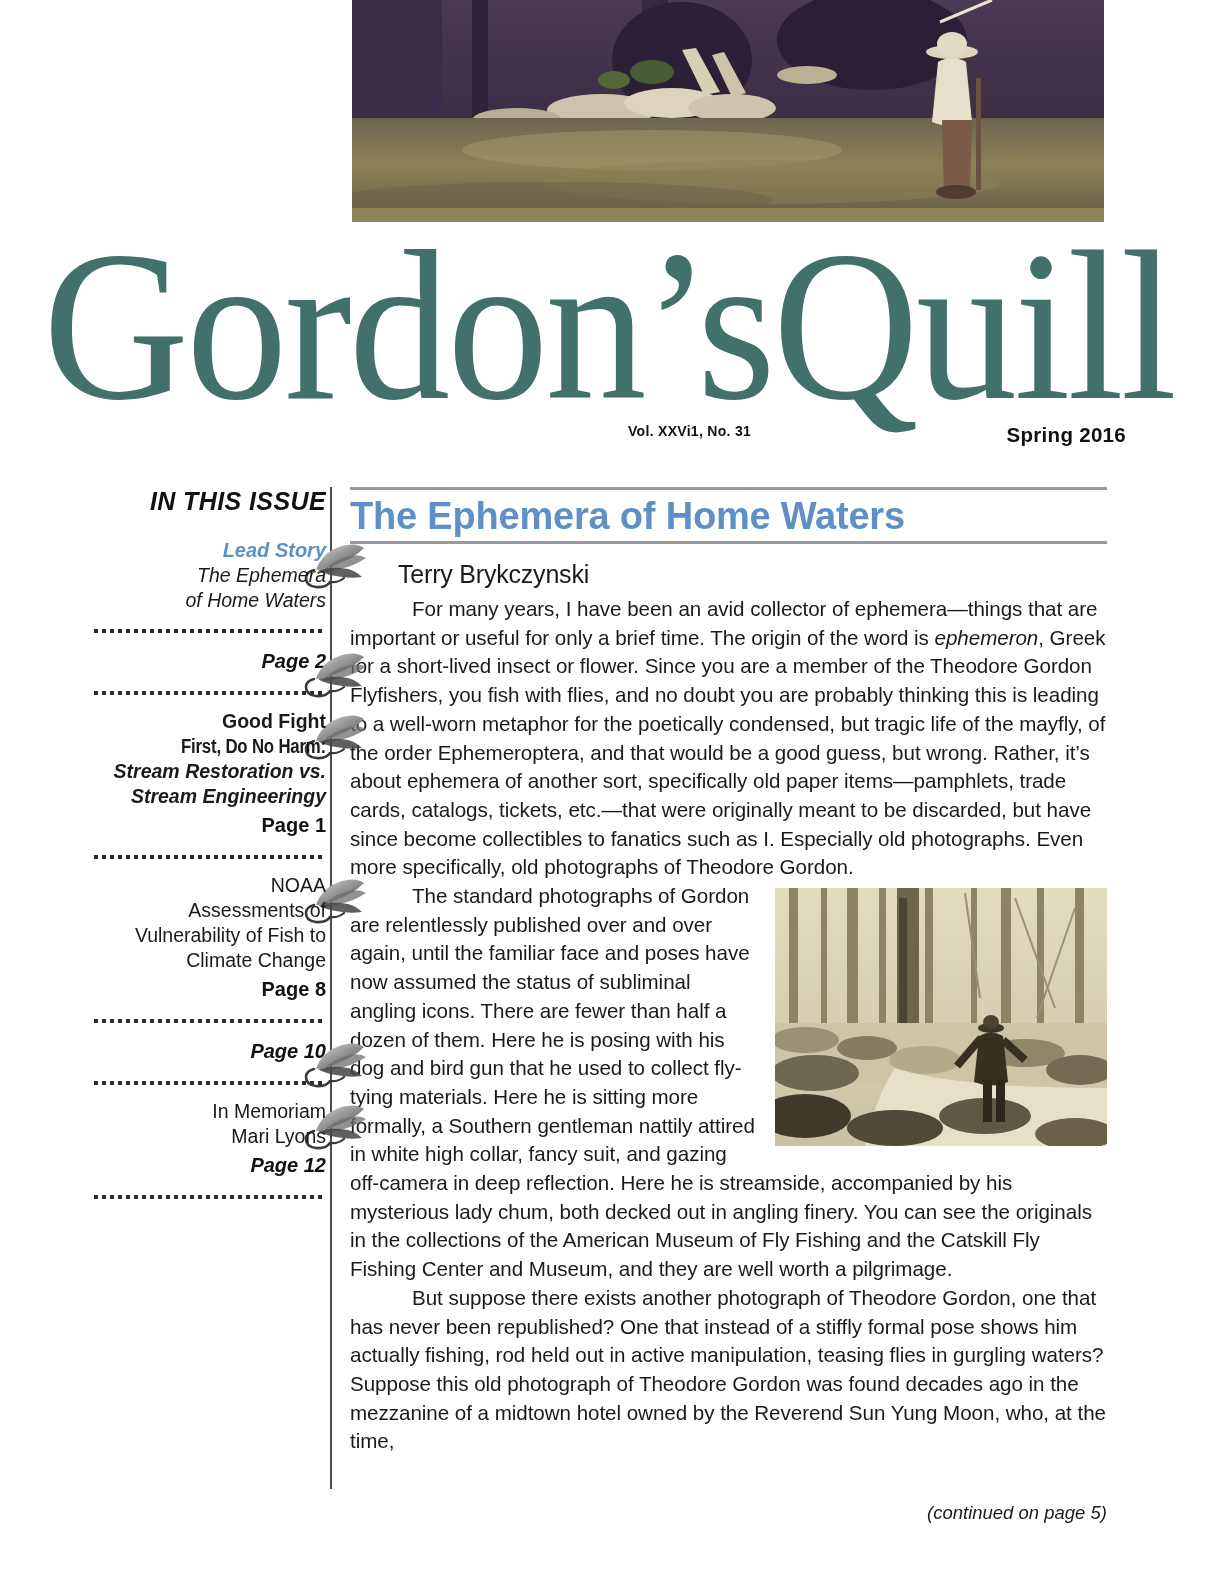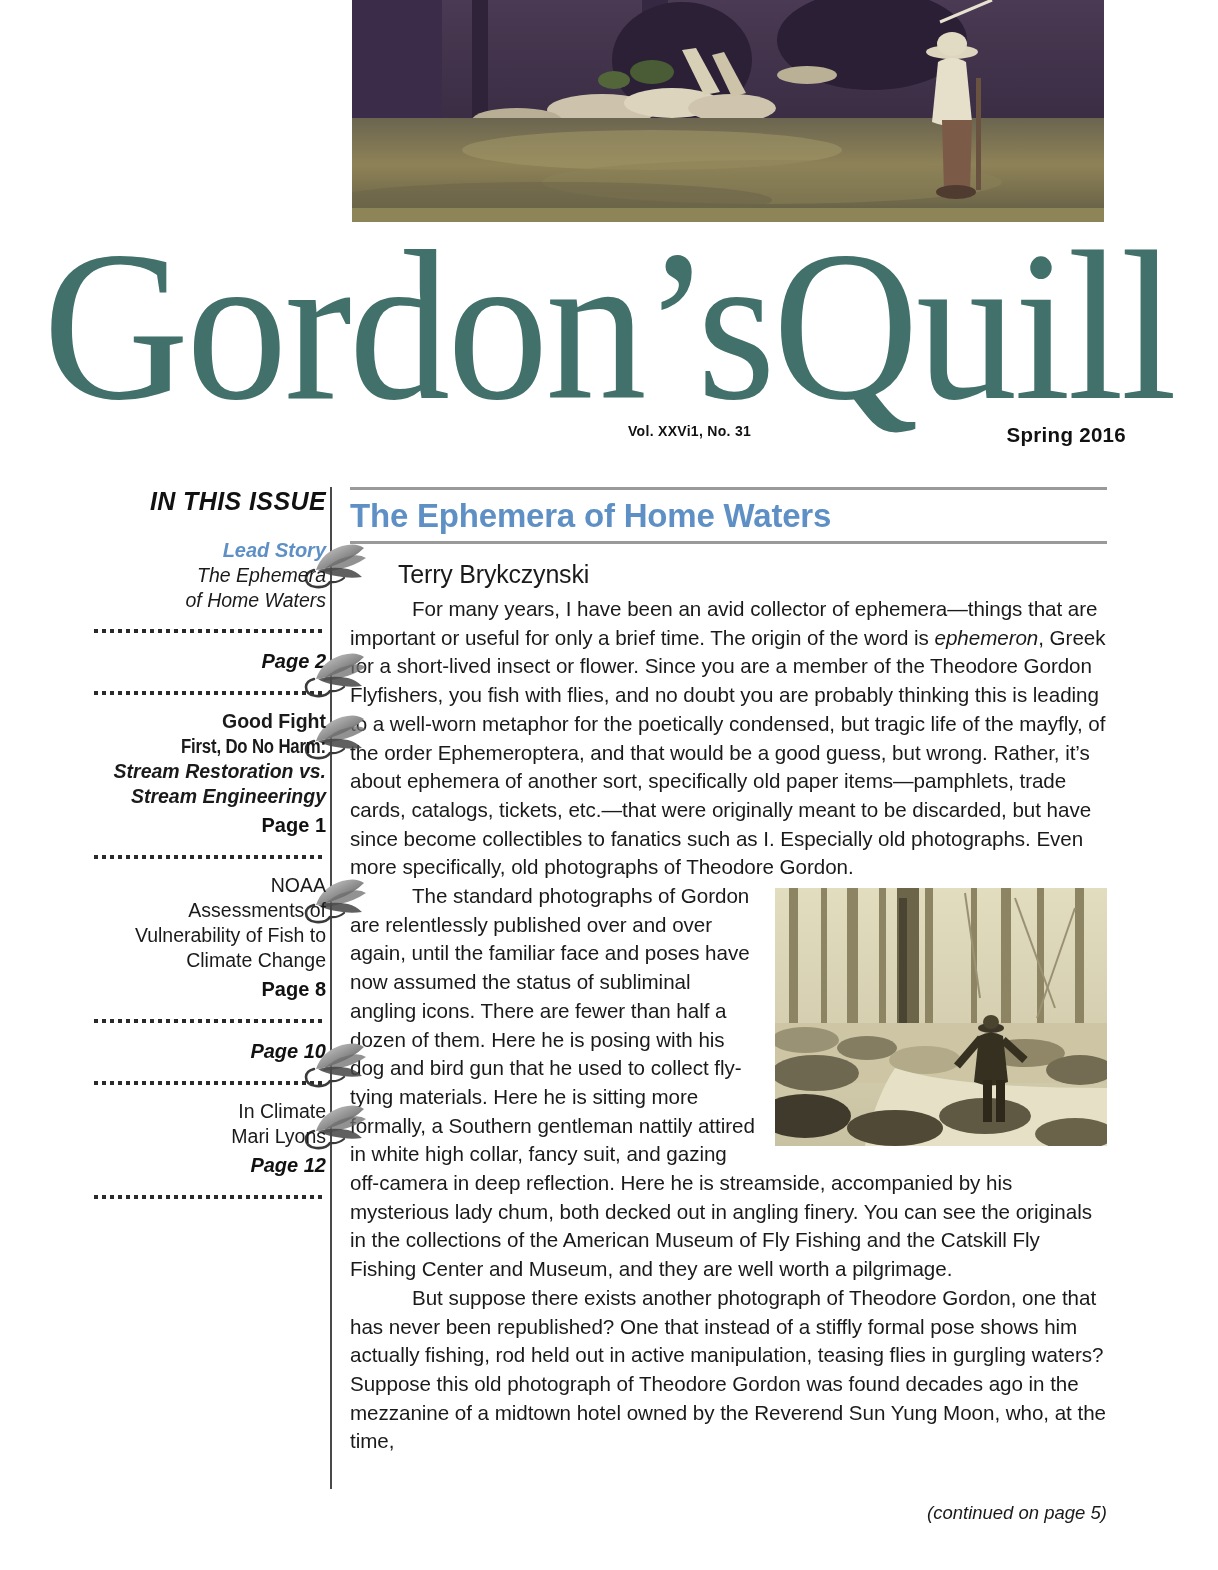--- a/index.html
+++ b/index.html
@@ -166,21 +166,21 @@
     height: 3px;
     background: #9a9a9a;
     margin-bottom: 7px;
   }
   .rule-bottom {
     height: 3px;
     background: #9a9a9a;
     margin-top: 6px;
   }
   .headline {
-    font-size: 33px;
+    font-size: 38px;
     font-weight: bold;
     color: #5E90C6;
     letter-spacing: -0.2px;
     line-height: 38px;
   }
   .byline {
     font-size: 25px;
     color: #1a1a1a;
     margin-top: 16px;
     margin-bottom: 6px;
@@ -413,21 +413,21 @@
                 </linearGradient>
               </defs>
               <path d="M14 30 q6 -18 26 -24 q14 -4 22 2 q-10 10 -26 16 q-12 5 -22 6 Z" fill="url(#wg6)"></path>
               <path d="M20 32 q10 -12 28 -16 q10 -2 16 2 q-12 8 -26 11 q-10 3 -18 3 Z" fill="#6e6e6e" opacity="0.75"></path>
               <path d="M16 30 q14 -4 30 -1 q8 2 14 8 q-12 2 -26 -1 q-12 -2 -18 -6 Z" fill="#444" opacity="0.85"></path>
               <path d="M12 30 q-8 2 -8 8 q0 8 10 9 q10 1 14 -5" stroke="#3a3a3a" stroke-width="2.6" fill="none" stroke-linecap="round"></path>
               <path d="M28 42 q8 1 14 -4" stroke="#3a3a3a" stroke-width="2.2" fill="none" stroke-linecap="round"></path>
             </svg>
           </div>
           <div class="toc-lines">
-            <div class="toc-line">In Climate</div>
+            <div class="toc-line">In Memoriam</div>
             <div class="toc-line">Mari Lyons</div>
           </div>
           <div class="toc-page">Page 12</div>
         </div>
         <div class="dotsep"></div>
       </div>
   </div>
 
   <div class="article">
     <div class="rule-top"></div>

